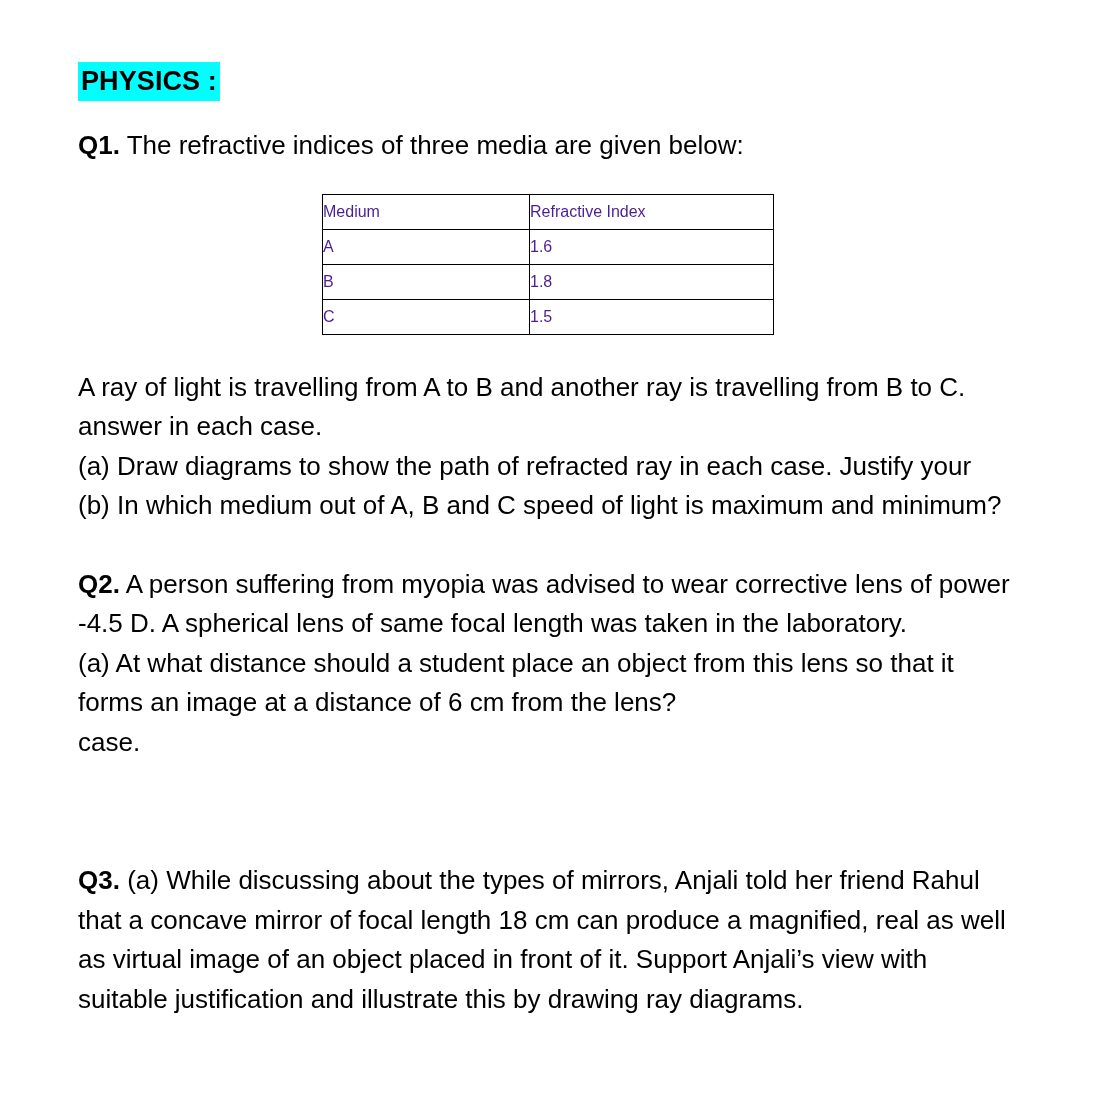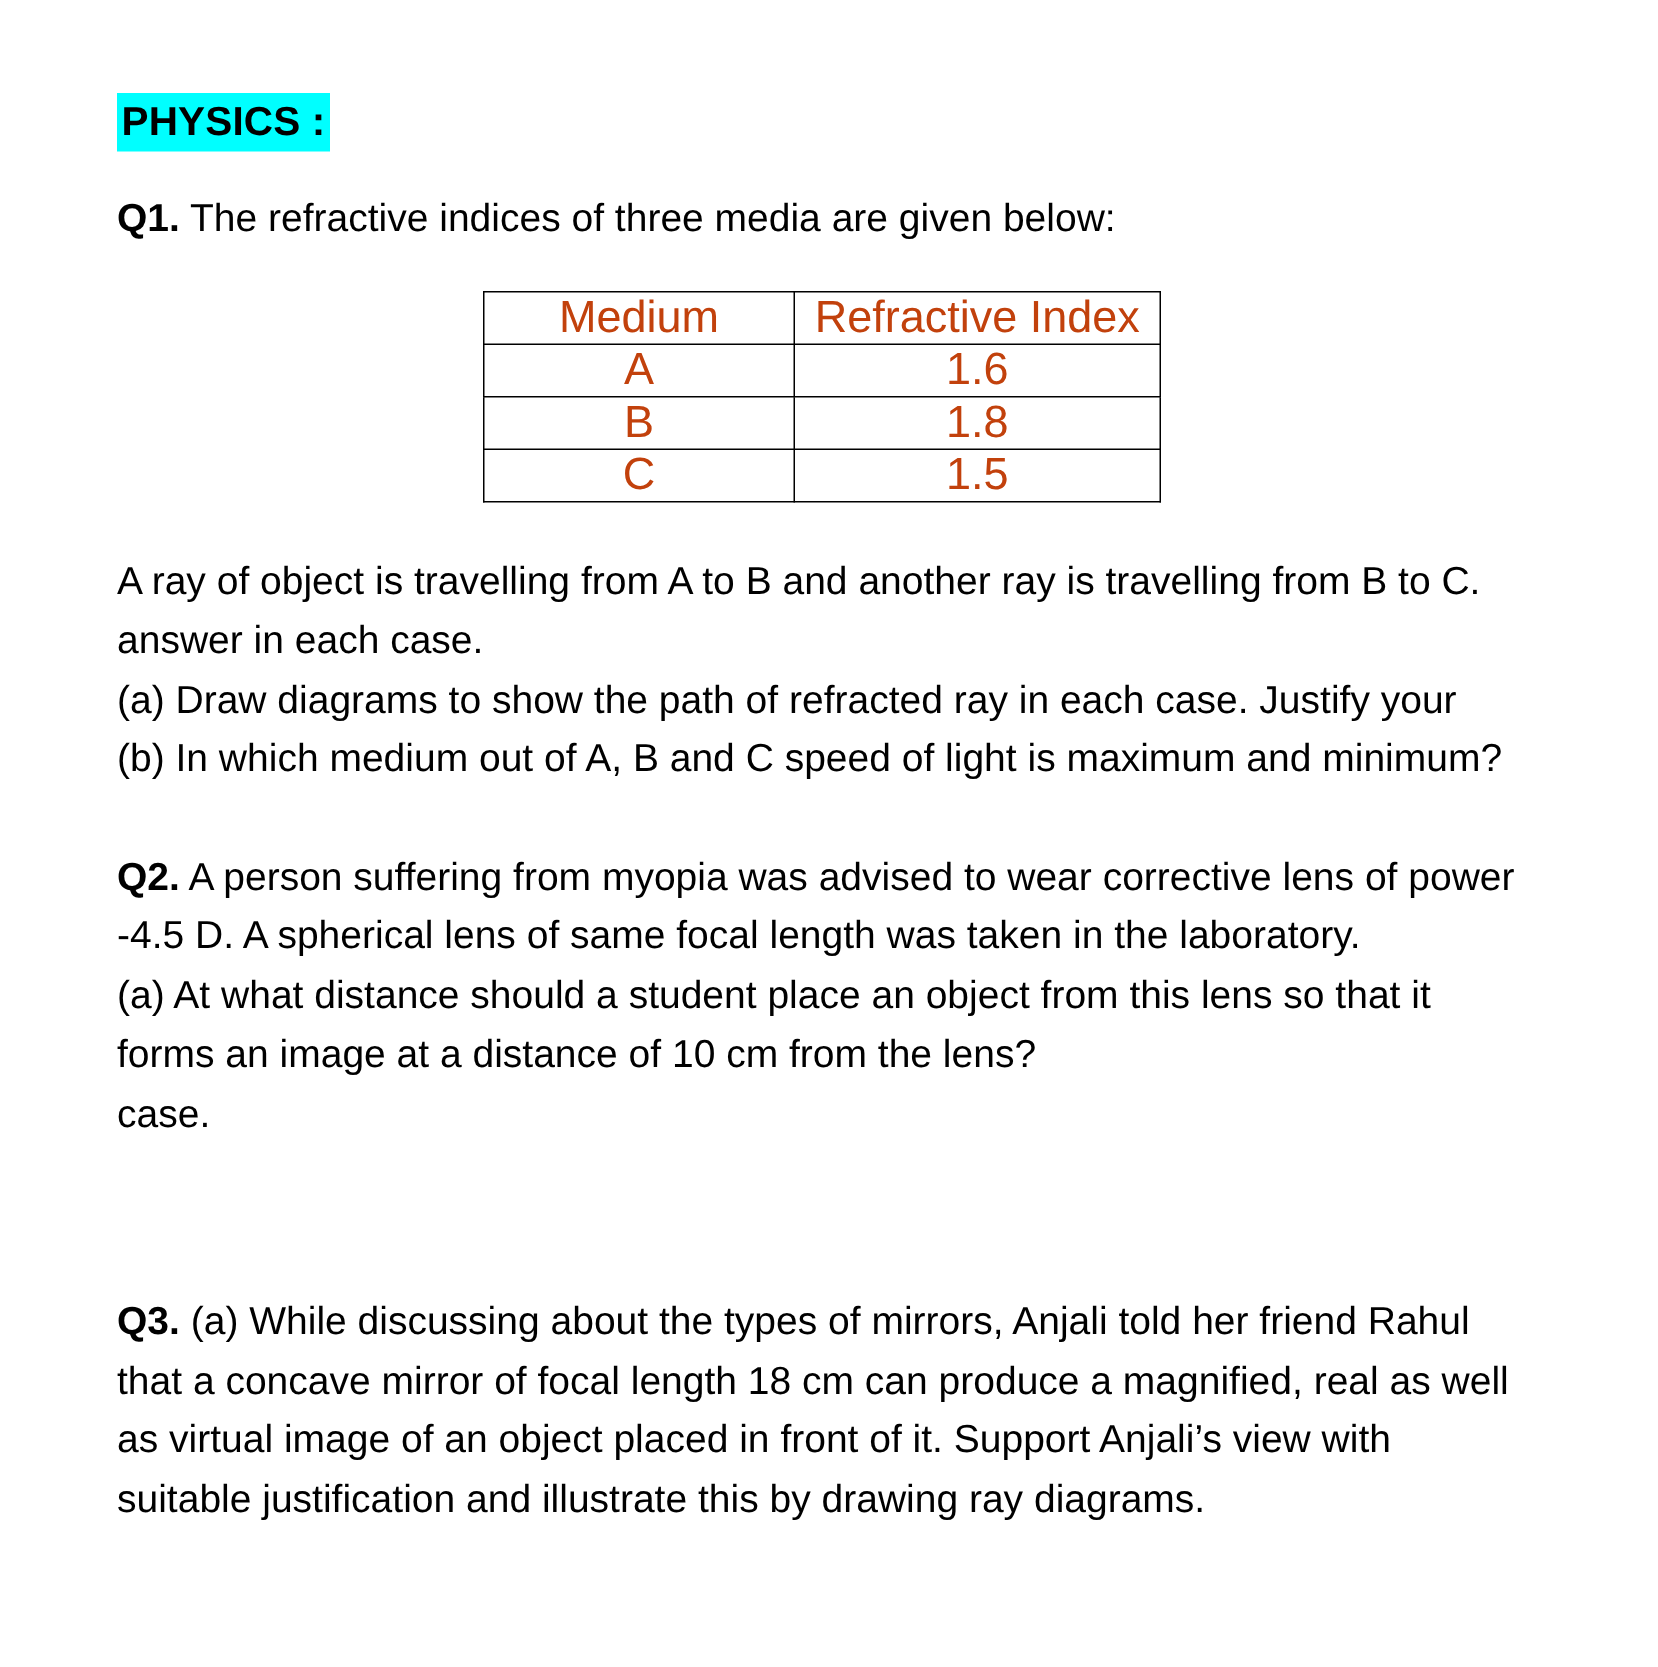--- a/index.html
+++ b/index.html
@@ -73,27 +73,27 @@
     margin-left: 244px;
   }
   table.media-table {
     border-collapse: collapse;
     width: 451px;
     table-layout: fixed;
   }
   table.media-table td,
   table.media-table th {
     border: 1.4px solid #000000;
-    text-align: center;
-    font-size: 30px;
+    text-align: left;
+    font-size: 16px;
     font-weight: normal;
     height: 34px;
     padding: 0;
     line-height: 34px;
-    color: #c2410c;
+    color: #4c1d95;
   }
   table.media-table col.c1 { width: 207px; }
   table.media-table col.c2 { width: 244px; }
 
   .after-table { margin-top: 33px; }
 
   .block { margin-top: 0; }
 </style>
 </head>
 <body>
@@ -131,34 +131,34 @@
             </tr>
             <tr>
               <td>C</td>
               <td>1.5</td>
             </tr>
           </tbody>
         </table>
       </div>
 
       <div class="after-table">
-        <div class="line">A ray of object is travelling from A to B and another ray is travelling from B to C.</div>
+        <div class="line">A ray of light is travelling from A to B and another ray is travelling from B to C.</div>
         <div class="line">answer in each case.</div>
         <div class="line">(a) Draw diagrams to show the path of refracted ray in each case. Justify your</div>
         <div class="line">(b) In which medium out of A, B and C speed of light is maximum and minimum?</div>
       </div>
     </div>
 
     <div class="spacer-line"></div>
 
     <div class="block">
       <div class="line"><span class="lead">Q2.</span><span> A person suffering from myopia was advised to wear corrective lens of power</span></div>
       <div class="line">-4.5 D. A spherical lens of same focal length was taken in the laboratory.</div>
       <div class="line">(a) At what distance should a student place an object from this lens so that it</div>
-      <div class="line">forms an image at a distance of 10 cm from the lens?</div>
+      <div class="line">forms an image at a distance of 6 cm from the lens?</div>
       <div class="line">case.</div>
     </div>
 
     <div class="spacer-big"></div>
 
     <div class="block">
       <div class="line"><span class="lead">Q3.</span><span> (a) While discussing about the types of mirrors, Anjali told her friend Rahul</span></div>
       <div class="line">that a concave mirror of focal length 18 cm can produce a magnified, real as well</div>
       <div class="line">as virtual image of an object placed in front of it. Support Anjali’s view with</div>
       <div class="line">suitable justification and illustrate this by drawing ray diagrams.</div>

